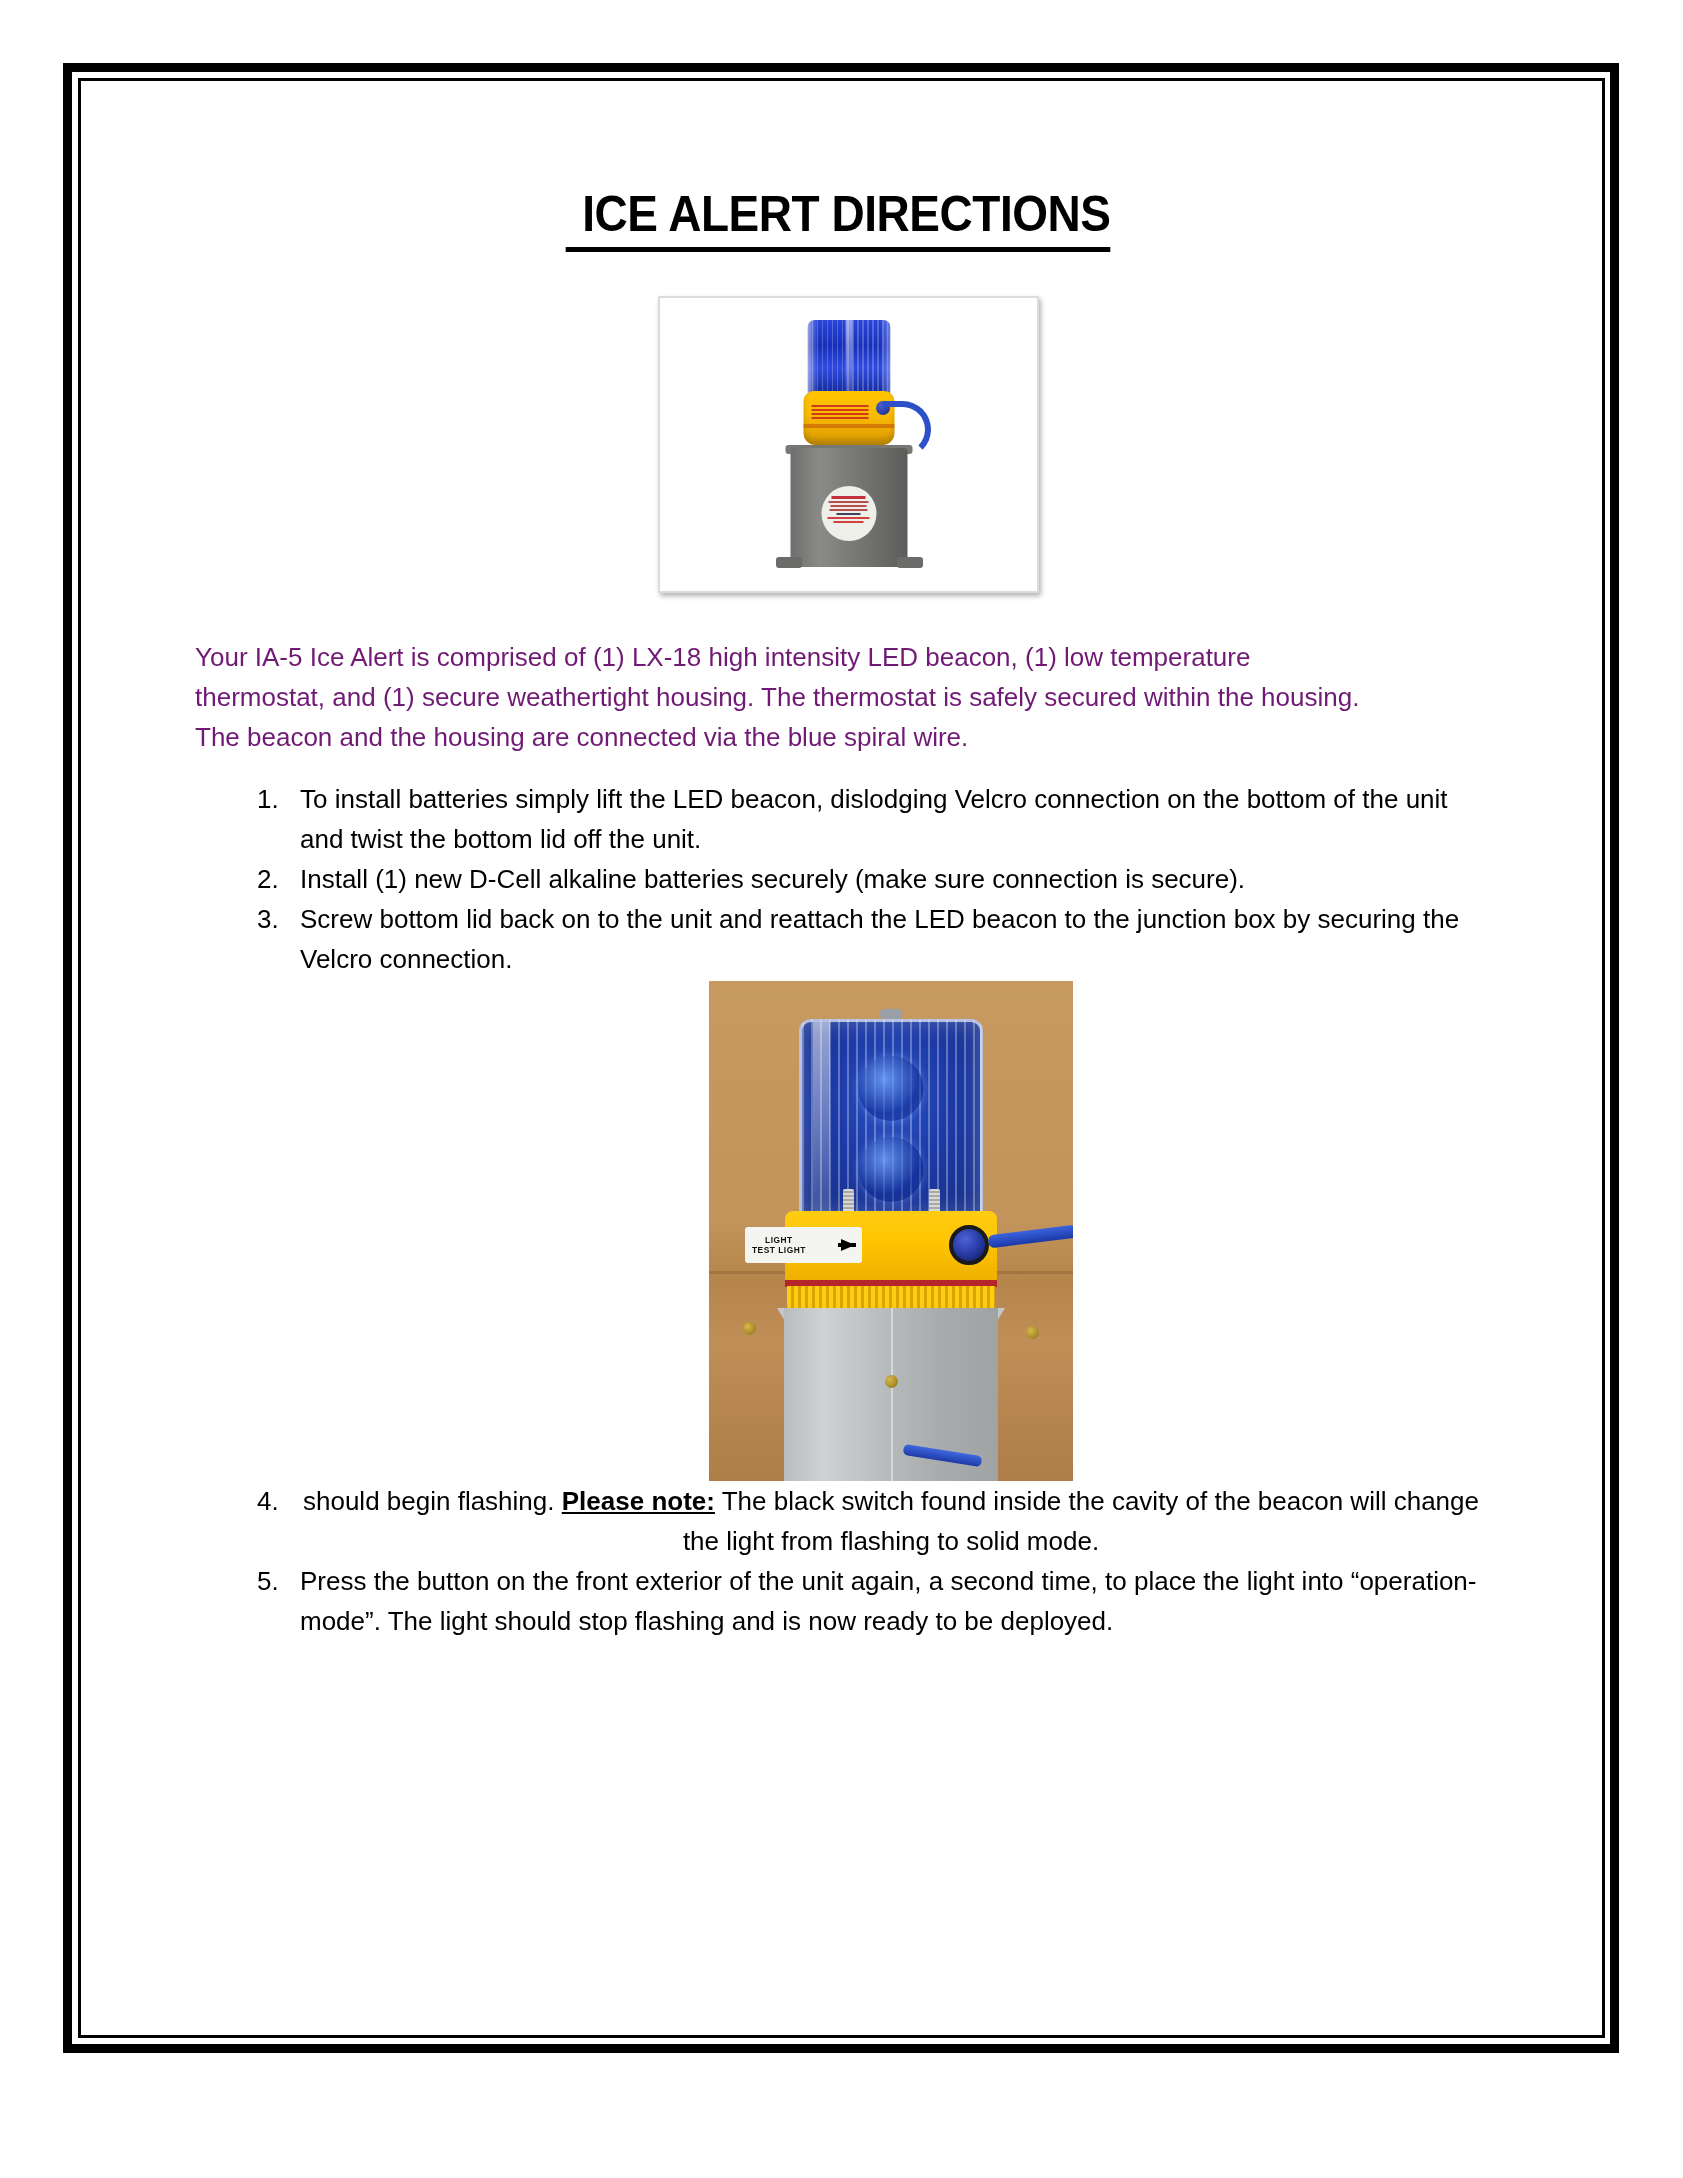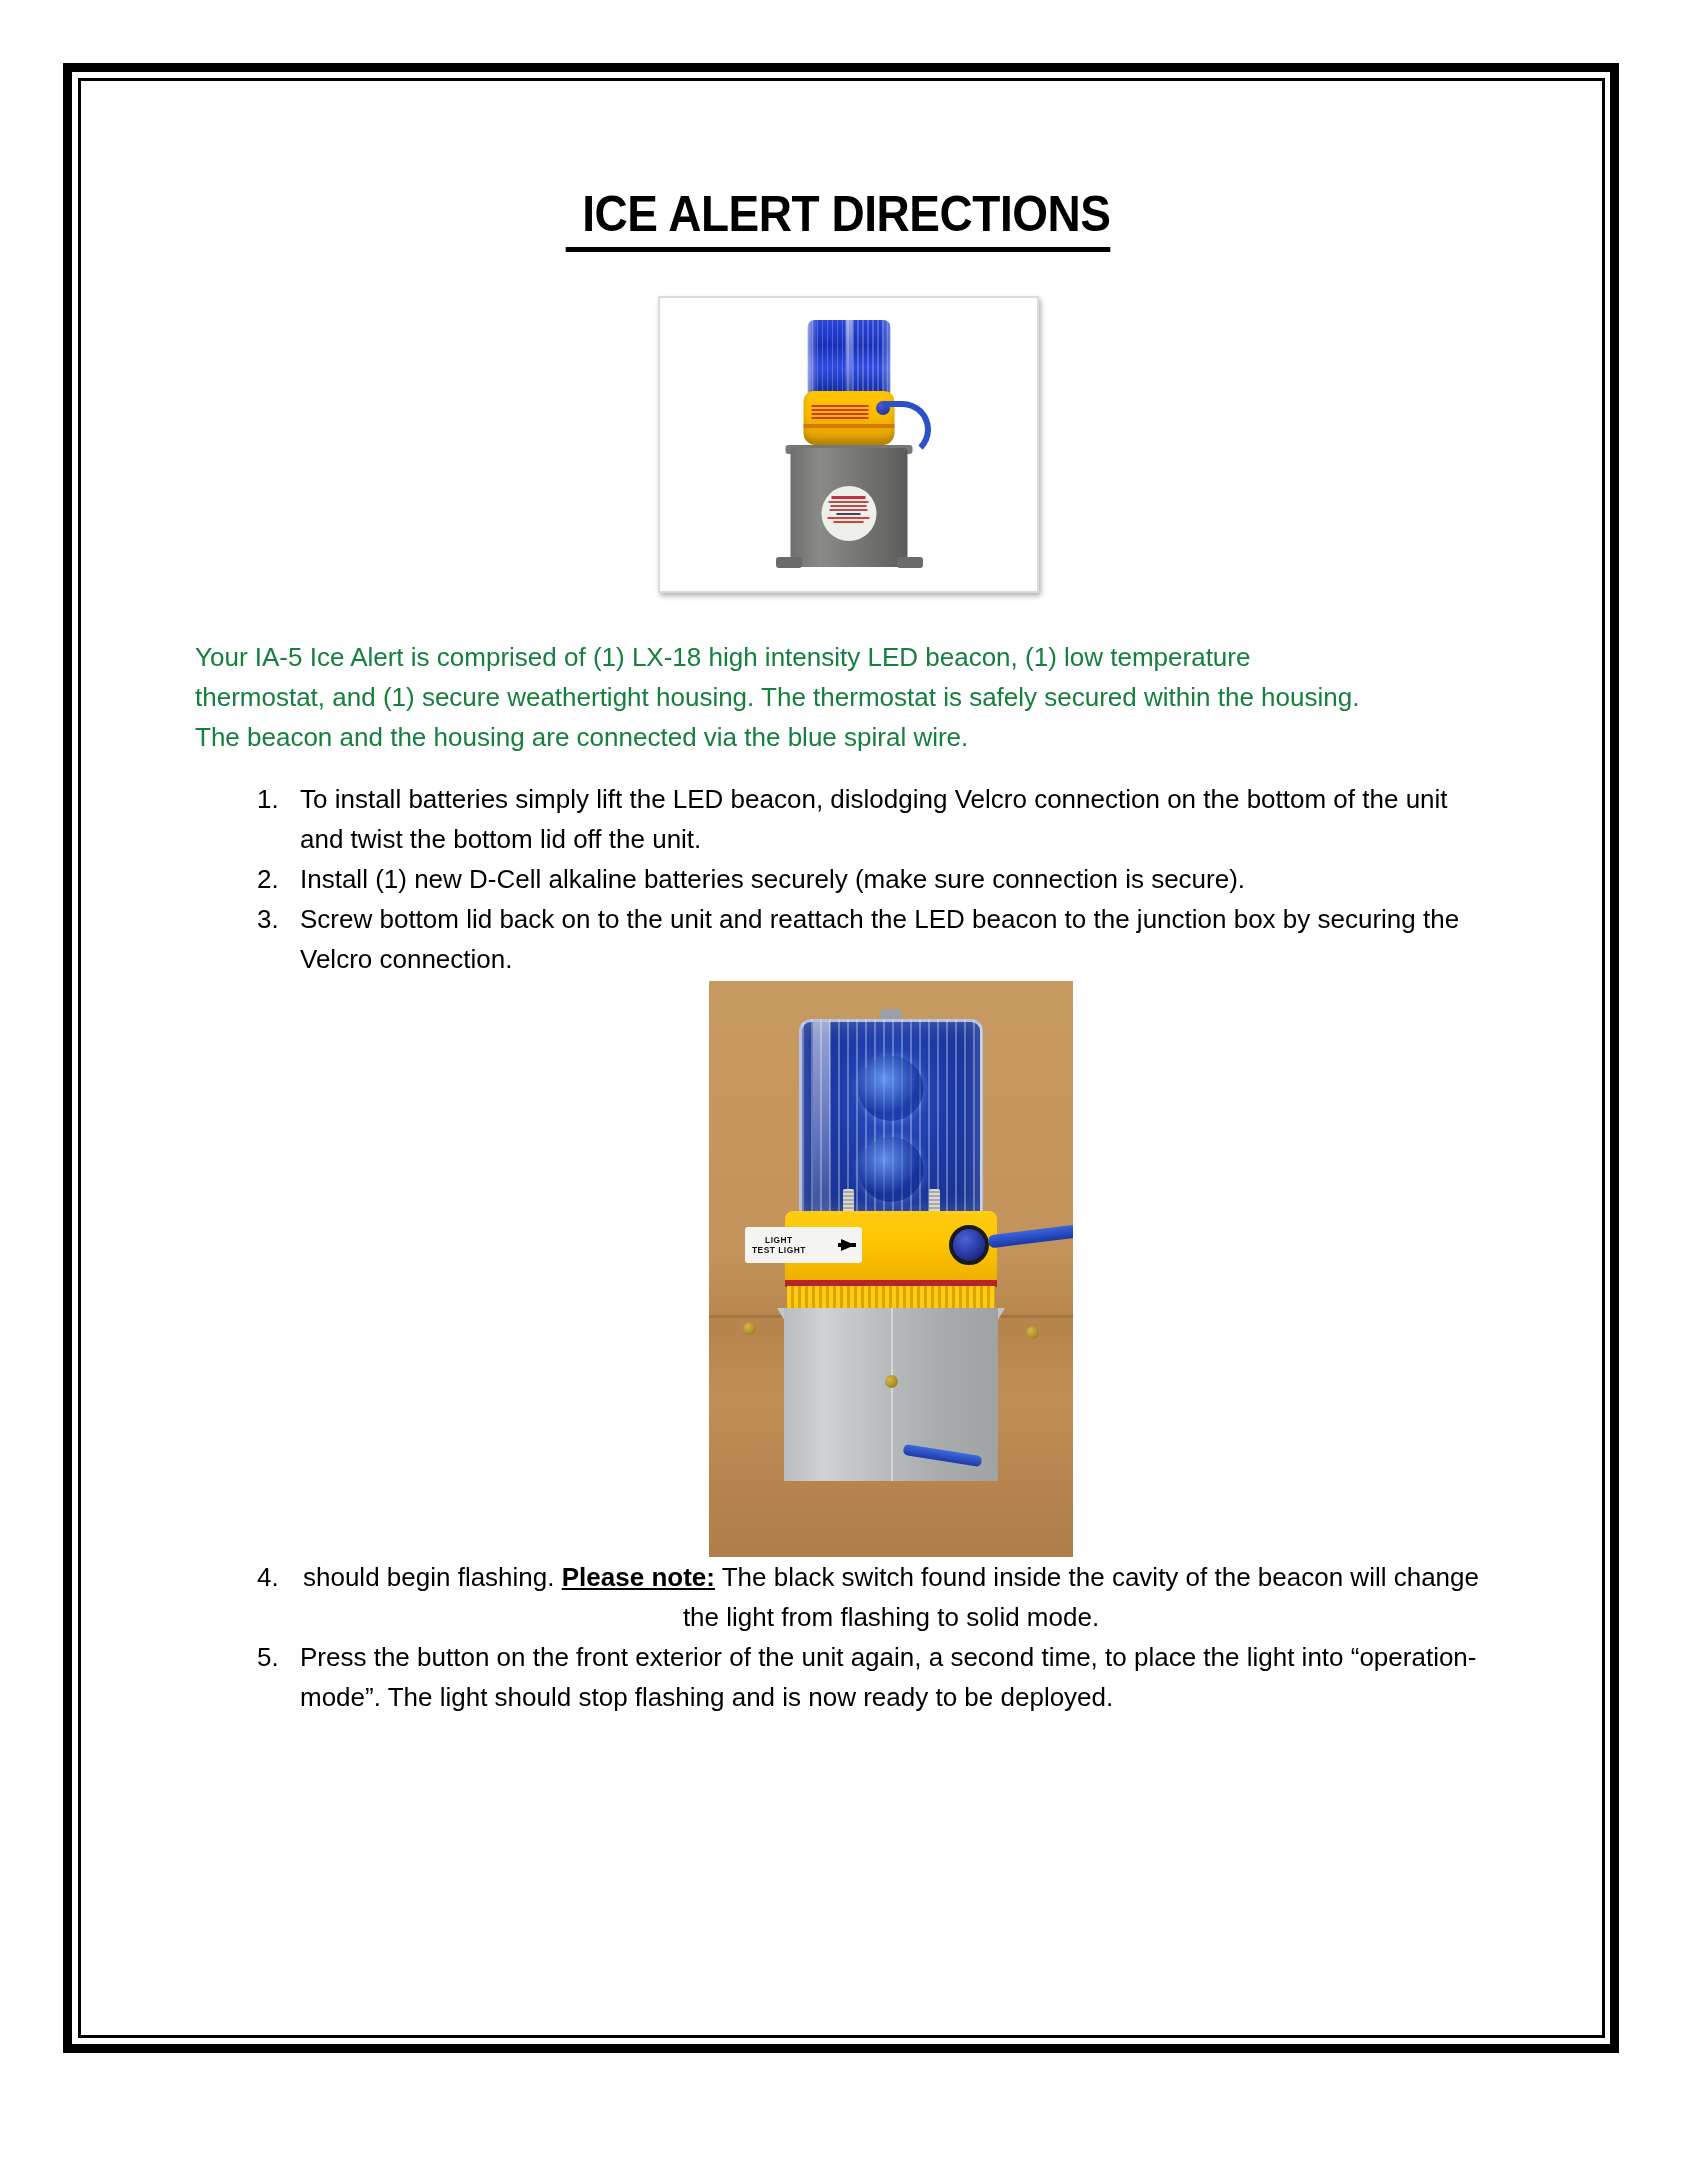--- a/index.html
+++ b/index.html
@@ -202,21 +202,21 @@
   .p1-label i:nth-child(3){ width: 36px; }
   .p1-label i:nth-child(4){ width: 38px; }
   .p1-label i:nth-child(5){ width: 24px; background:#224; }
   .p1-label i:nth-child(6){ width: 42px; background:#c22; }
   .p1-label i:nth-child(7){ width: 30px; background:#c22; }
 
   
   .para {
     font-size: 26px;
     line-height: 40px;
-    color: #15803d;
+    color: #701a75;
     font-family: "Liberation Sans", sans-serif;
   }
   .intro {
     margin-top: 44px;
     width: 1188px;
   }
 
   
   ol.steps {
     margin-top: 22px;
@@ -238,21 +238,21 @@
   }
 
   
   .step4-line1 { display: block; }
   .step4-tail  { display: block; text-align: center; }
 
   
   .photo2 {
     position: relative;
     width: 364px;
-    height: 576px;
+    height: 500px;
     margin: 0 auto;
     overflow: hidden;
     background: #d946ef;
     float: none;
   }
   .p2-bg {
     position: absolute; inset: 0;
     background:
       linear-gradient(180deg,#c79a62 0%, #c2935a 48%, #b5854c 60%, #c08e57 72%, #ae7e48 100%);
   }

